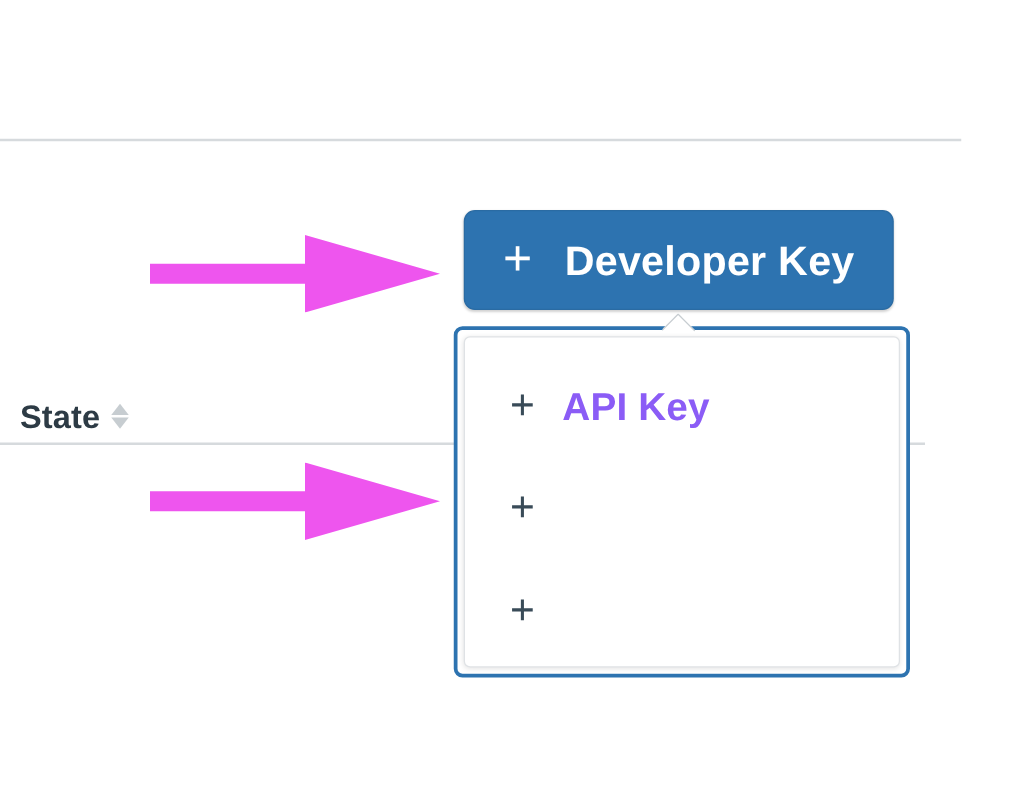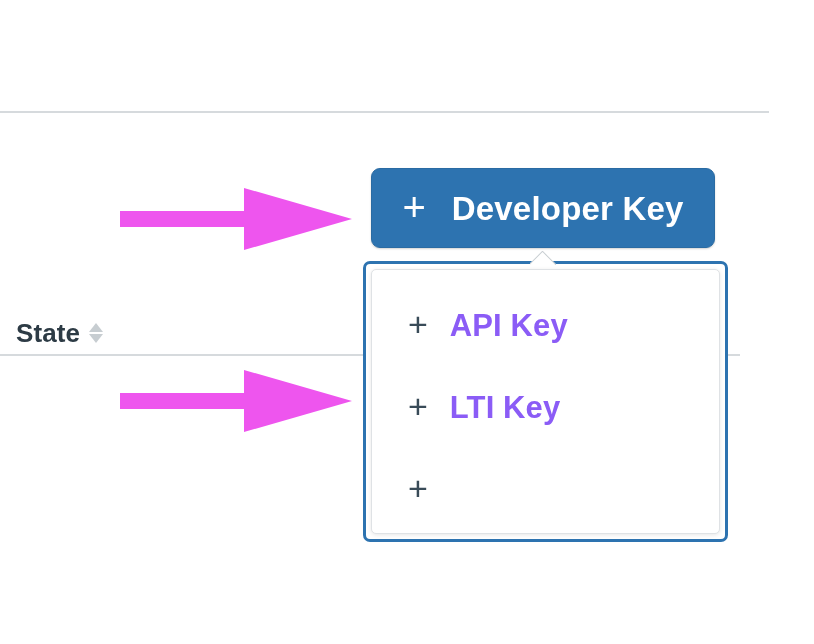--- a/index.html
+++ b/index.html
@@ -225,21 +225,20 @@
     <div class="menu-popover__inner">
       <ul class="menu-list">
 
         <li class="menu-item">
           <span class="menu-item__plus">+</span>
           <span class="menu-item__label">API Key</span>
         </li>
 
         <li class="menu-item">
           <span class="menu-item__plus">+</span>
-          <span class="menu-item__label">LTI Key</span>
         </li>
 
         <li class="menu-item">
           <span class="menu-item__plus">+</span>
         </li>
 
       </ul>
     </div>
   </div>
 

